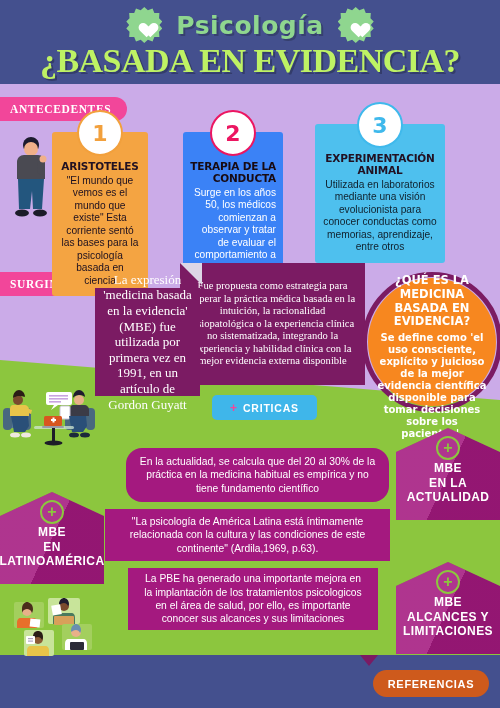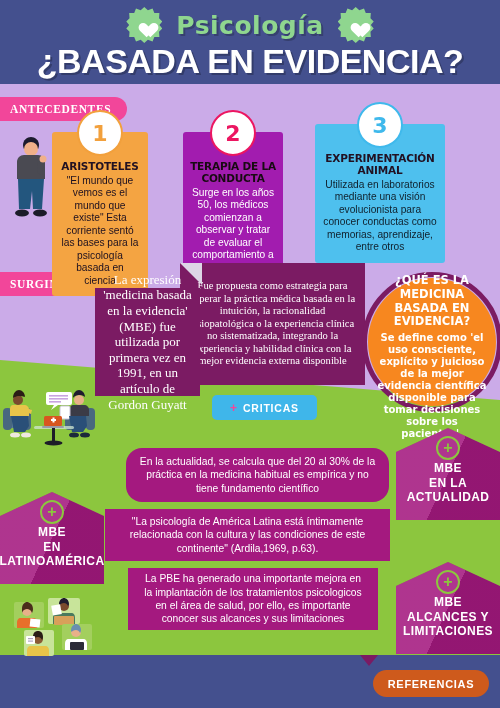--- a/index.html
+++ b/index.html
@@ -60,22 +60,22 @@
   }
   .burst .heart::before { left: 8.5px; transform: rotate(45deg); transform-origin: 0 100%; }
   .burst .heart::after  { left: 8.5px; transform: rotate(-45deg); transform-origin: 100% 100%; }
   .brand-text {
     font-size: 25px; font-weight: bold; color: #8fd68f;
     letter-spacing: .5px; font-family: "DejaVu Sans", sans-serif;
     text-shadow: 2px 2px 0 #36406f;
   }
   .main-title {
     position: absolute; left: 0; top: 42px; width: 500px; text-align: center;
-    font-size: 34px; font-weight: bold; color: #ffffff;
-    letter-spacing: -.5px; font-family: Liberation Sans, sans-serif;
+    font-size: 34px; font-weight: bold; color: #bef264;
+    letter-spacing: -.5px; font-family: Liberation Serif, serif;
     text-shadow: 2px 2px 0 rgba(40,46,84,.6);
   }
 
   
   .tab-pill {
     position: absolute; height: 24px; background: #f2469a;
     border-radius: 0 14px 14px 0; color: #fff;
     font-size: 11.5px; font-weight: bold; letter-spacing: .6px;
     display: flex; align-items: center; padding: 0 16px 0 10px; font-family: Liberation Serif, serif;
   }
@@ -101,21 +101,21 @@
     letter-spacing: -.2px; margin-bottom: 3px;
     font-family: "DejaVu Sans", sans-serif;
   }
   .card-text { font-size: 10.2px; line-height: 1.22; }
 
   .card1 { left: 52px; top: 112px; width: 96px; }
   .card1 .num-badge { color: #f2a03c; border: 2px solid #f2a03c; }
   .card1 .card-body { background: #f4a442; color: #1d1020; }
   .card2 { left: 183px; top: 112px; width: 100px; }
   .card2 .num-badge { color: #ec1661; border: 2px solid #ec1661; }
-  .card2 .card-body { background: #a21caf; color: #ffffff; }
+  .card2 .card-body { background: #3b82f6; color: #ffffff; text-align: right; }
   .card2 .card-title { color: #180a12; }
   .card3 { left: 315px; top: 104px; width: 130px; }
   .card3 .num-badge { color: #3fb9ec; border: 2px solid #3fb9ec; }
   .card3 .card-body { background: #4ec0ee; color: #10202c; }
 
   
   .purple-box { position: absolute; background: #7b1b63; color: #ffffff; }
   .box-guyatt {
     left: 95px; top: 288px; width: 105px; height: 108px;
     padding: 7px 6px; text-align: center;

